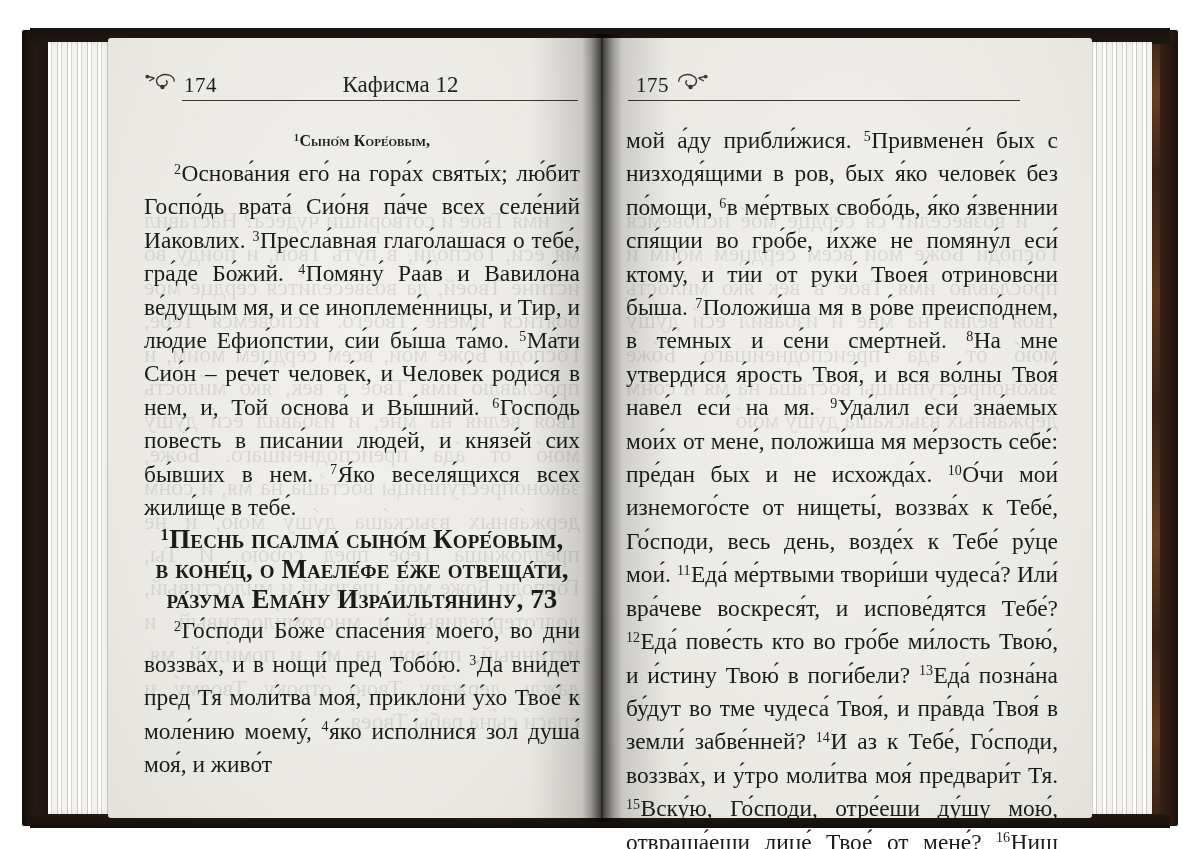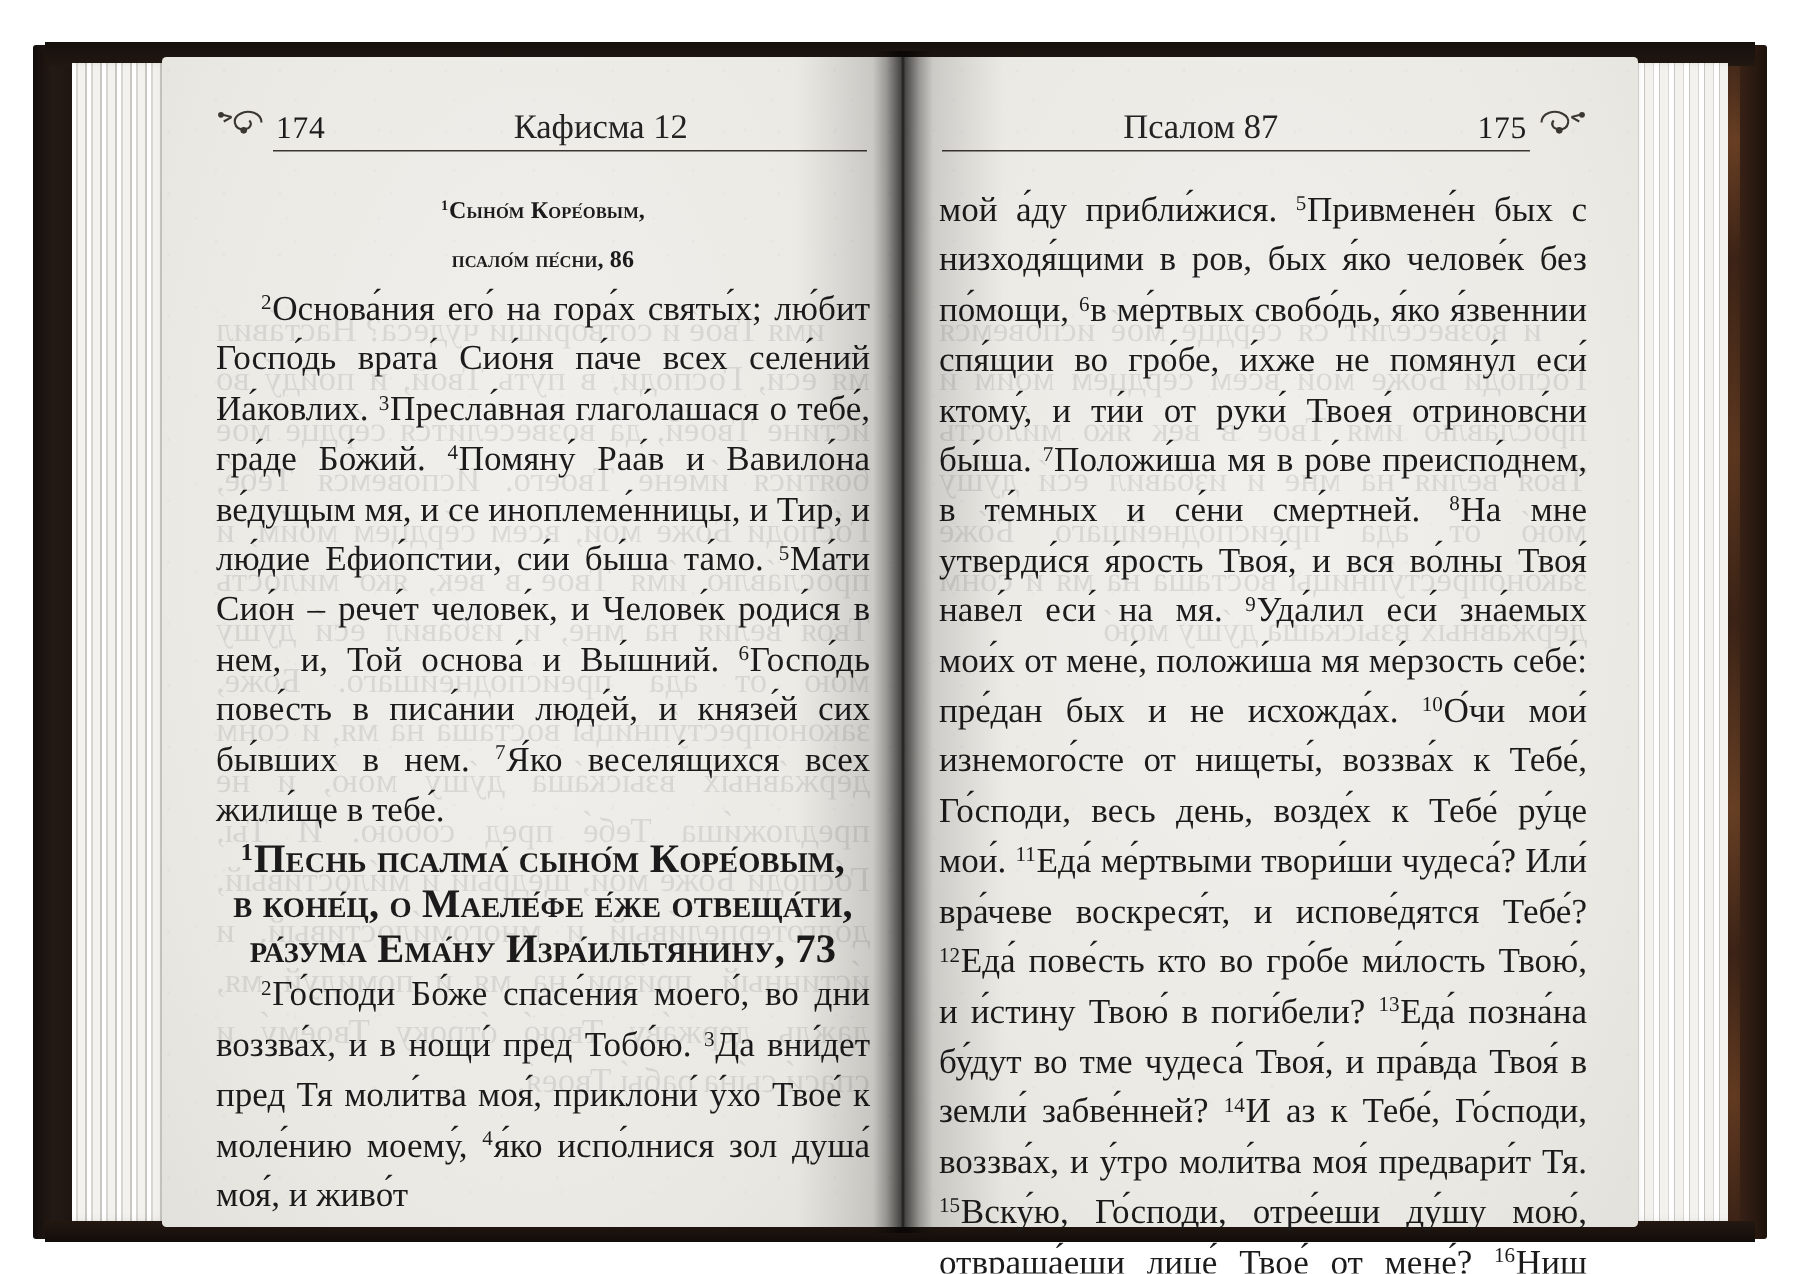--- a/index.html
+++ b/index.html
@@ -280,21 +280,20 @@
           </div>
 
           <div class="body">
 
             <div class="bleed" aria-hidden="true">
               <p>имя Твое́ и сотвори́ши чудеса́? Наста́вил мя еси́, Го́споди, в путь Твой, и пойду́ во и́стине Твое́й, да возвесели́тся се́рдце мое́ боя́тися и́мене Твоего́. Испове́мся Тебе́, Го́споди Бо́же мой, всем се́рдцем мои́м, и просла́влю и́мя Твое́ в век, я́ко ми́лость Твоя́ ве́лия на мне, и изба́вил еси́ ду́шу мою́ от а́да преиспо́днейшаго. Бо́же, законопресту́пницы воста́ша на мя, и сонм держа́вных взыска́ша ду́шу мою́, и не предложи́ша Тебе́ пред собо́ю. И Ты, Го́споди Бо́же мой, щедрый и ми́лостивый, долготерпели́вый и многоми́лостивый, и и́стинный, при́зри на мя и поми́луй мя, даждь держа́ву Твою́ о́троку Твоему́ и спаси́ сы́на рабы́ Твоея́.</p>
             </div>
 
             <h2 class="psalm-head big">
               <sup class="vn">1</sup><span>Сыно́м Коре́овым,</span><br>
-              <span>псало́м пе́сни, 86</span>
             </h2>
 
             <p class="par gap-before"><sup class="vn">2</sup><span>Основа́ния его́ на гора́х святы́х; лю́бит Госпо́дь врата́ Сио́ня па́че всех селе́ний Иа́ковлих. </span><sup class="vn">3</sup><span>Пресла́вная глаго́лашася о тебе́, гра́де Бо́жий. </span><sup class="vn">4</sup><span>Помяну́ Раа́в и Вавило́на ве́дущым мя, и се иноплеме́нницы, и Тир, и лю́дие Ефио́пстии, си́и бы́ша та́мо. </span><sup class="vn">5</sup><span>Ма́ти Сио́н – рече́т челове́к, и Челове́к роди́ся в нем, и, Той основа́ и Вы́шний. </span><sup class="vn">6</sup><span>Госпо́дь пове́сть в писа́нии люде́й, и князе́й сих бы́вших в нем. </span><sup class="vn">7</sup><span>Я́ко веселя́щихся всех жили́ще в тебе́.</span></p>
 
             <h2 class="psalm-head gap-before">
               <sup class="vn">1</sup><span>Песнь псалма́ сыно́м Коре́овым,</span><br>
               <span>в коне́ц, о Маеле́фе е́же отвеща́ти,</span><br>
               <span>ра́зума Ема́ну Изра́ильтянину, 73</span>
             </h2>
 
@@ -304,21 +303,20 @@
         </div>
       </div>
     </div>
 
     <div class="leaf leaf-right">
       <div class="page page-right">
         <div class="pg-inner">
 
           <div class="runhead rh-right">
             <div class="rh-row">
-              <span class="rh-title">Псалом 87</span>
               <span class="folio">175</span>
               <span class="orn">
                 <svg viewBox="0 0 46 28" width="34" height="22" aria-hidden="true">
                   <g transform="translate(46,0) scale(-1,1)">
                     <g fill="none" stroke="#3a3632" stroke-width="1.9">
                       <path d="M41 15 C41 6, 29 3, 22 7 C14 11, 16 21, 25 21 C31 21, 33 16, 30 13"></path>
                       <path d="M14 10 L6 8"></path>
                       <path d="M14 10 L7 14"></path>
                     </g>
                     <circle cx="4.5" cy="8" r="2.6" fill="#3a3632"></circle>

